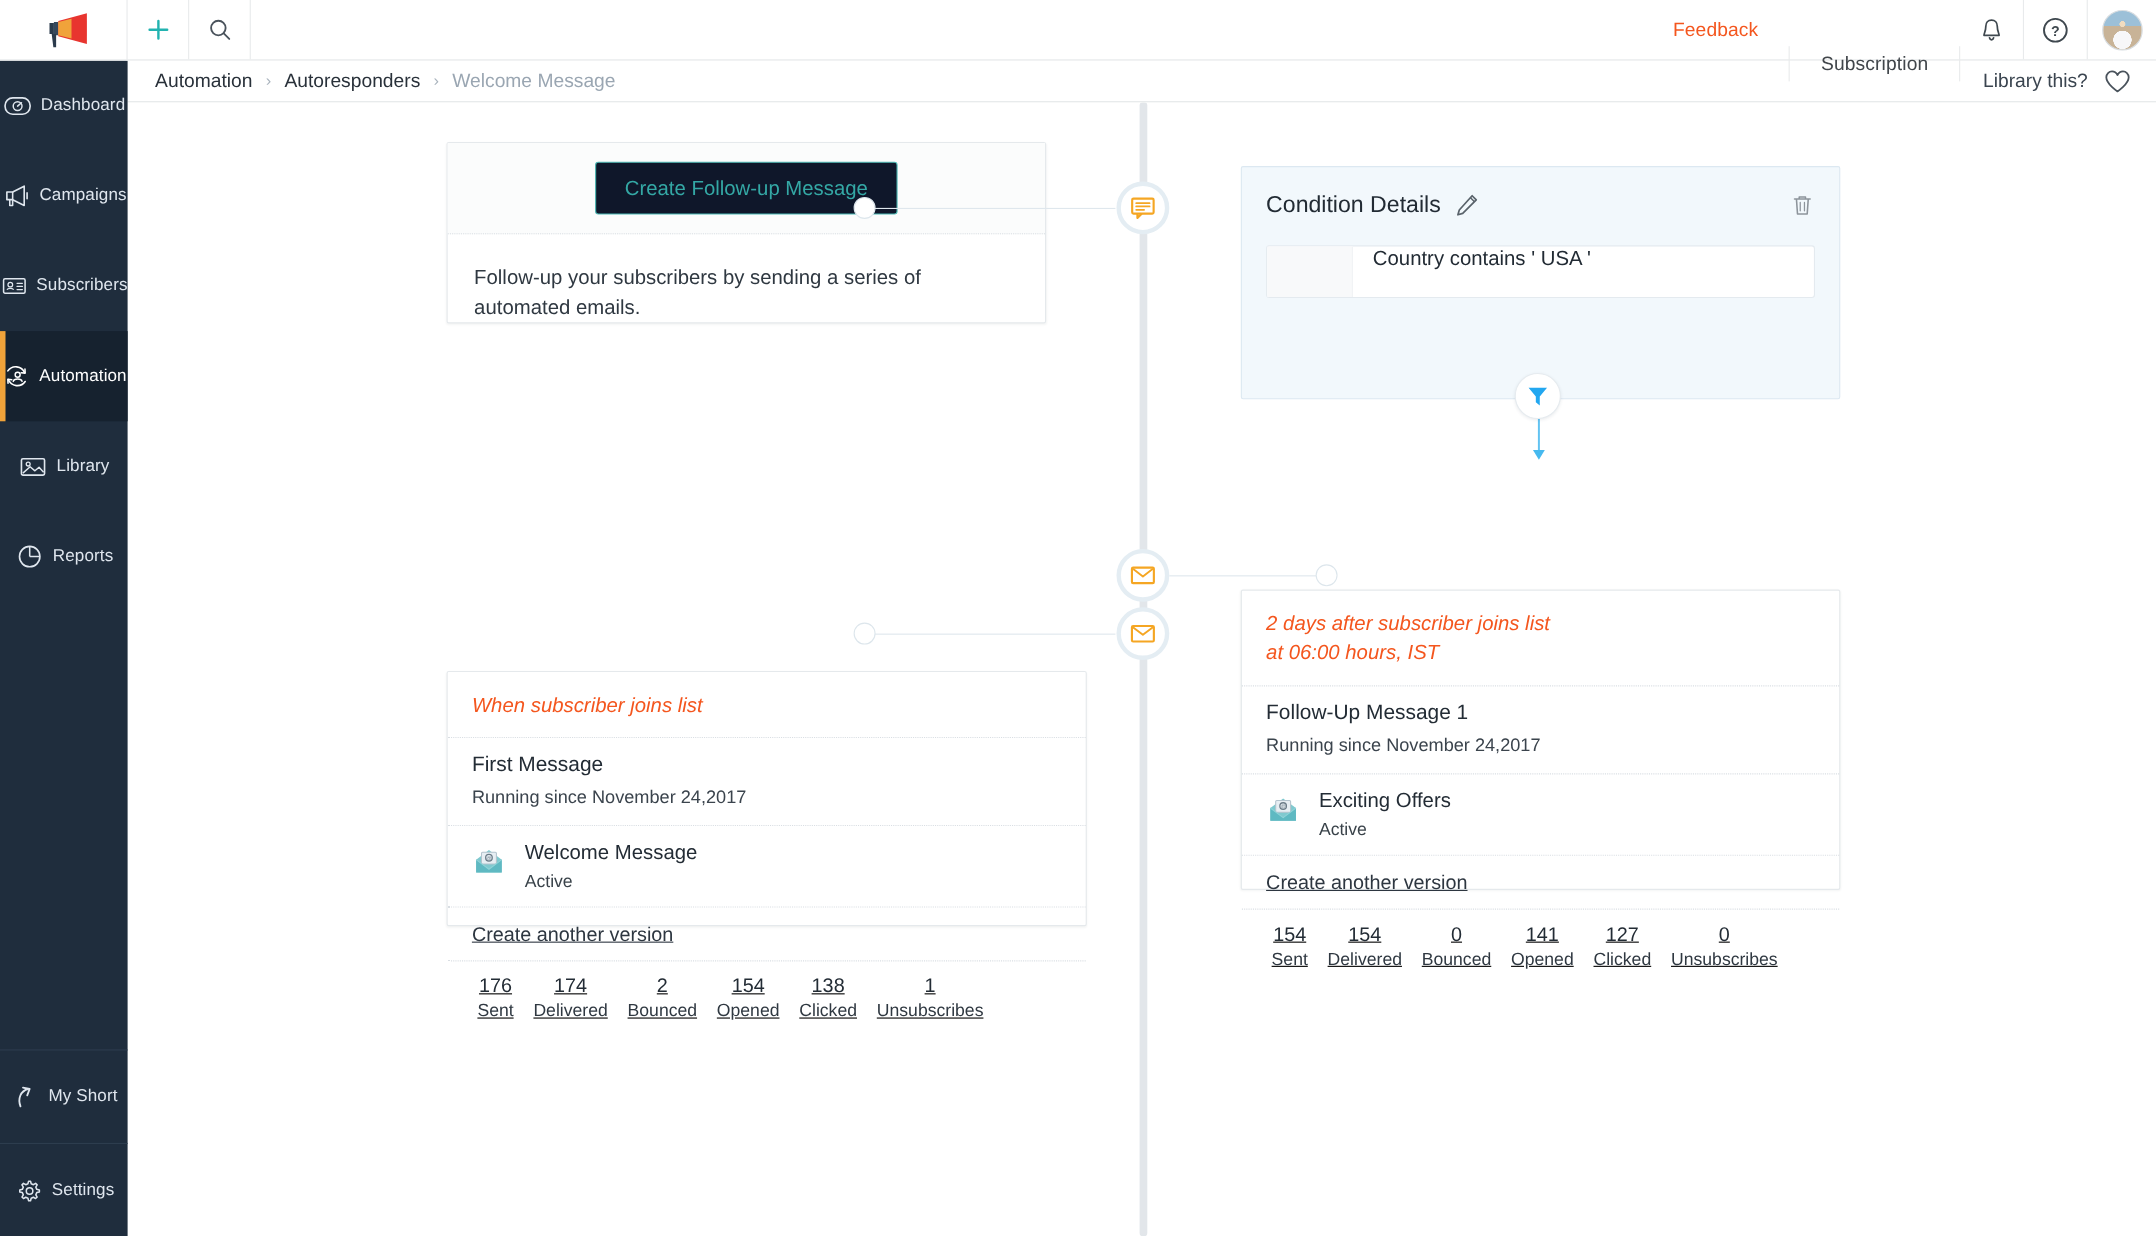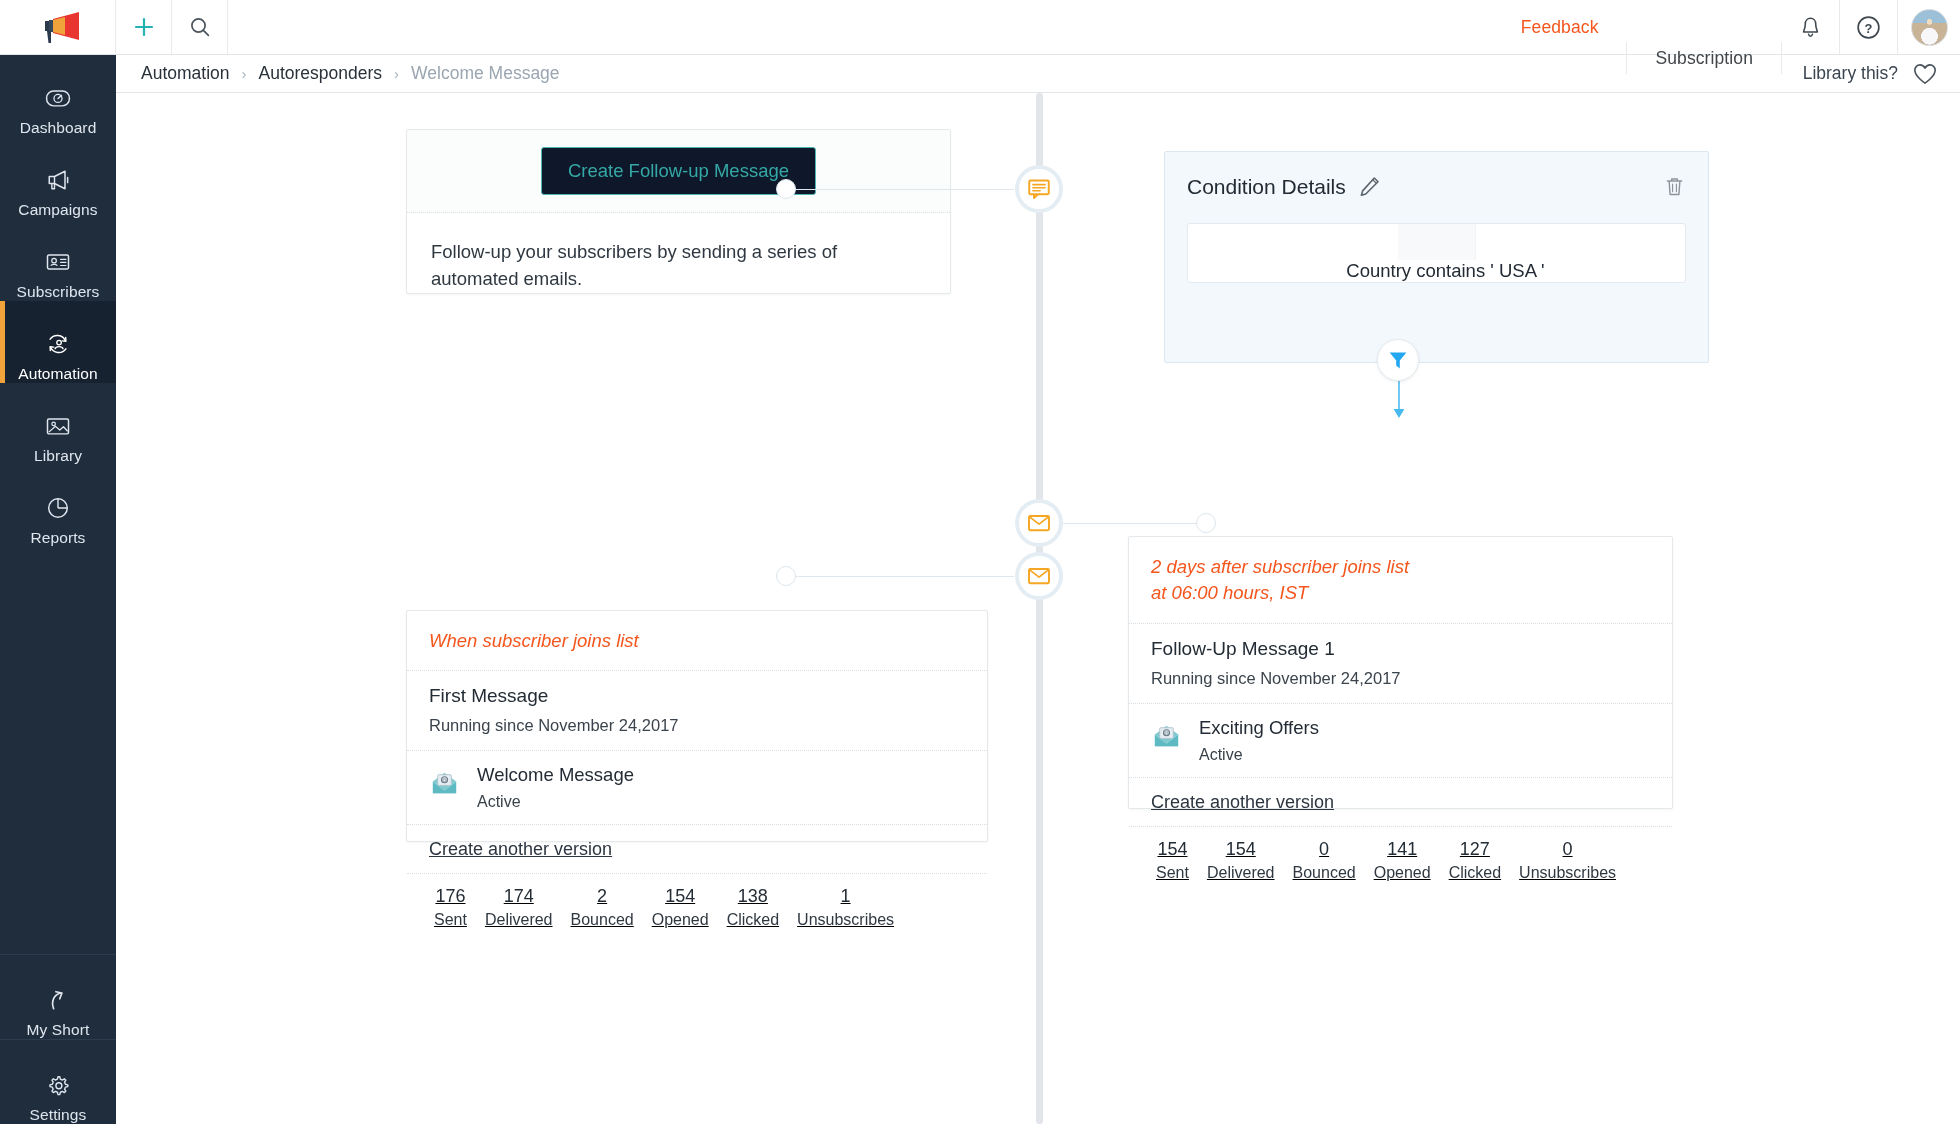--- a/index.html
+++ b/index.html
@@ -46,22 +46,22 @@
       linear-gradient(#9cc0d8 0 38%, #c8b397 38% 100%);
     border: 1px solid #d7dce0; overflow: hidden;
   }
 
   
   #sidebar {
     position: absolute; top: 55px; left: 0; width: 116px; height: 1069px;
     background: #1f2d3d; z-index: 20; display: flex; flex-direction: column;
   }
   .nav-item {
-    position: relative; height: 82px; display: flex; flex-direction: column;
-    align-items: center; justify-content: flex-end; gap: 7px; cursor: pointer;
+    position: relative; height: 82px; display: flex; flex-direction: row;
+    align-items: center; justify-content: center; gap: 7px; cursor: pointer;
     color: #dfe6ee;
   }
   .nav-item .nav-label { font-size: 15.5px; letter-spacing: .1px; }
   .nav-item.active { background: #16222f; color: #ffffff; }
   .nav-item.active::before {
     content: ""; position: absolute; left: 0; top: 0; bottom: 0; width: 5px; background: #f0a33a;
   }
   .nav-ico { width: 28px; height: 28px; display: block; }
   #nav-bottom { margin-top: auto; }
   #nav-bottom .nav-item { border-top: 1px solid #2d3d4e; height: 85px; }
@@ -147,31 +147,31 @@
   .stats {
     display: flex; padding: 12px 18px 13px 18px; gap: 0;
   }
   .stat { display: flex; flex-direction: column; align-items: center; padding: 0 9px; text-decoration: underline; }
   .stat-val { font-size: 18px; color: #232c35; margin-bottom: 4px; }
   .stat-lbl { font-size: 16px; color: #2f3841; }
 
   
   #panel-condition {
     position: absolute; left: 1012px; top: 58px; width: 545px; height: 212px;
-    background: #f2f8fc; border: 1px solid #dce8f1; border-radius: 2px; margin-left: 36px;
+    background: #f2f8fc; border: 1px solid #dce8f1; border-radius: 2px;
   }
   #cond-head {
     display: flex; align-items: center; padding: 22px 22px 0 22px;
   }
   #cond-title { font-size: 21px; color: #222b34; }
   #cond-edit { margin-left: 11px; cursor: pointer; display: flex; }
   #cond-trash { margin-left: auto; cursor: pointer; display: flex; }
   #cond-rule {
-    margin: 24px 22px 0 22px; height: 60px; background: #ffffff;
-    border: 1px solid #e4eaef; border-radius: 3px; display: flex; align-items: center; flex-direction: column;
+    margin: 24px 22px 0 22px; height: 48px; background: #ffffff;
+    border: 1px solid #e4eaef; border-radius: 3px; display: flex; 
   }
   #cond-rule-gutter { width: 78px; height: 100%; background: #f8f9fa; border-right: 1px solid #f1f3f5; }
   #cond-rule-text { font-size: 18.5px; color: #222b34; padding-left: 18px; }
 
   #funnel-node {
     position: absolute; left: 1261px; top: 246px; width: 42px; height: 42px;
     border-radius: 50%; background: #ffffff; border: 1px solid #e6ebef;
     display: flex; align-items: center; justify-content: center; z-index: 8; cursor: pointer;
     box-shadow: 0 1px 3px rgba(40,60,80,.10);
   }

